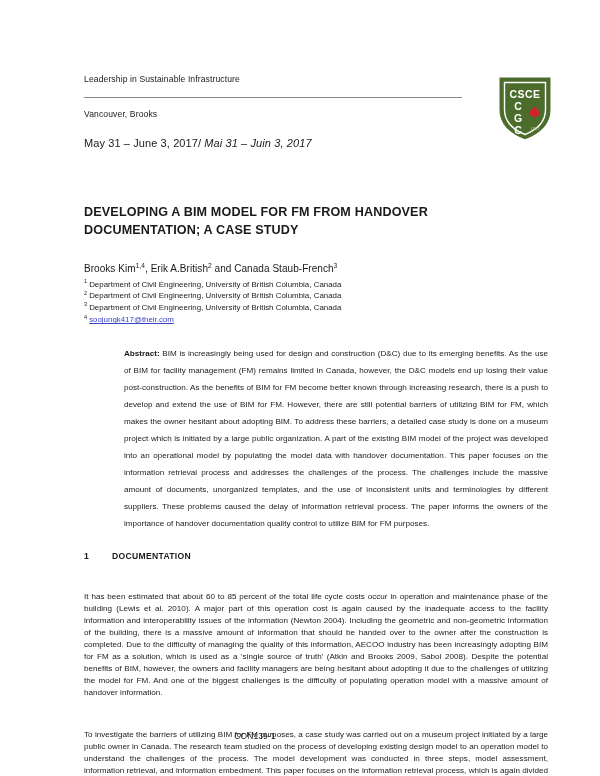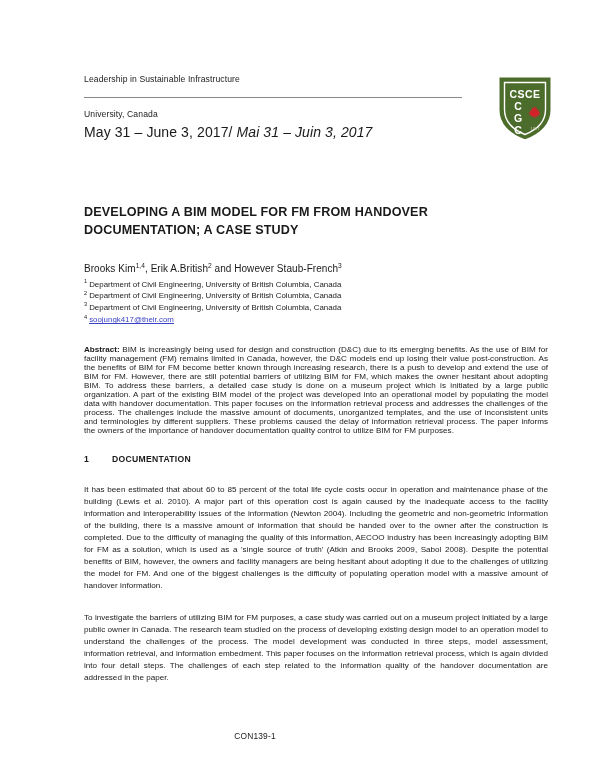--- a/index.html
+++ b/index.html
@@ -57,24 +57,24 @@
     border-top: 1px solid #8a8a8a;
     margin-top: 11px;
     margin-bottom: 9px;
   }
   .mast-line-3 {
     font-size: 8.6px;
     line-height: 14px;
     letter-spacing: 0.1px;
   }
   .mast-line-4 {
-    font-size: 14px;
-    line-height: 14px;
-    letter-spacing: 0.1px;
-    margin-top: 4px;
+    font-size: 11px;
+    line-height: 14px;
+    letter-spacing: 0.1px;
+    margin-top: 15px;
   }
   .mast-line-4 .ital {
     font-style: italic;
   }
 
   
   .logo {
     position: absolute;
     right: -8px;
     top: 0px;
@@ -132,44 +132,45 @@
   }
   .email-link {
     color: #3b43c8;
     text-decoration: underline;
   }
 
   
   .abstract {
     margin-top: 19px;
     font-size: 8.1px;
-    line-height: 9px;
+    line-height: 17px;
     text-align: justify;
     letter-spacing: 0.01px;
+    margin-left: 40px;
   }
   .abstract b {
     font-weight: bold;
   }
 
   
   .section-head {
     margin-top: 19px;
     font-size: 8.6px;
     font-weight: bold;
     letter-spacing: 0.3px;
     display: flex;
   }
   .section-num {
     width: 28px;
     flex: none;
   }
 
   
   .para {
-    margin-top: 20px;
+    margin-top: 30px;
     font-size: 8.1px;
     line-height: 12.05px;
     text-align: justify;
     letter-spacing: 0.01px;
   }
 
   
   .footer {
     position: absolute;
     left: 0;
@@ -184,21 +185,21 @@
 </head>
 <body>
 
 <div class="page">
   <div class="content">
 
     <div class="masthead">
       <div class="masthead-lines">
         <div class="mast-line-1">Leadership in Sustainable Infrastructure</div>
         <div class="mast-rule"></div>
-        <div class="mast-line-3">University, Canada</div>
+        <div class="mast-line-3">Vancouver, Brooks</div>
         <div class="mast-line-4"><span>May 31 – June 3, 2017/ </span><span class="ital">Mai 31 – Juin 3, 2017</span></div>
       </div>
 
       <div class="logo">
         <svg width="62" height="72" viewBox="0 0 62 72" xmlns="http://www.w3.org/2000/svg">
           <path d="M4 4 L58 4 L58 38 C58 52 48 63 31 69 C14 63 4 52 4 38 Z" fill="#4c6c2c" stroke="#ffffff" stroke-width="3"></path>
           <path d="M10.5 10.5 L51.5 10.5 L51.5 37.5 C51.5 49 43.5 57.5 31 62.5 C18.5 57.5 10.5 49 10.5 37.5 Z" fill="none" stroke="#ffffff" stroke-width="1.4"></path>
           <text x="31" y="25.5" text-anchor="middle" fill="#ffffff" font-family="Liberation Sans, sans-serif" font-size="10.5" font-weight="bold" letter-spacing="0.4">CSCE</text>
           <text x="24" y="38" text-anchor="middle" fill="#ffffff" font-family="Liberation Sans, sans-serif" font-size="10.5" font-weight="bold">C</text>
           <text x="24" y="50" text-anchor="middle" fill="#ffffff" font-family="Liberation Sans, sans-serif" font-size="10.5" font-weight="bold">G</text>
@@ -206,21 +207,21 @@
             <path d="M0,-130 L14,-96 L44,-112 L34,-70 L66,-74 L52,-44 L96,-52 L76,-20 L116,-12 L80,14 L110,40 L60,44 L68,78 L24,58 L16,96 L4,74 L0,130 L-4,74 L-16,96 L-24,58 L-68,78 L-60,44 L-110,40 L-80,14 L-116,-12 L-76,-20 L-96,-52 L-52,-44 L-66,-74 L-34,-70 L-44,-112 L-14,-96 Z" fill="#d3232a"></path>
           </g>
           <text x="24" y="62" text-anchor="middle" fill="#ffffff" font-family="Liberation Sans, sans-serif" font-size="10.5" font-weight="bold">C</text>
           <text x="41" y="58" text-anchor="middle" fill="#c9c9a8" font-family="Liberation Sans, sans-serif" font-size="4">1887</text>
         </svg>
       </div>
     </div>
 
     <h1 class="title">DEVELOPING A BIM MODEL FOR FM FROM HANDOVER DOCUMENTATION; A CASE STUDY</h1>
 
-    <div class="authors"><span>Brooks Kim</span><sup>1,4</sup><span>, </span><span>Erik A.British</span><sup>2</sup><span> and </span><span>However Staub-French</span><sup>3</sup></div>
+    <div class="authors"><span>Brooks Kim</span><sup>1,4</sup><span>, </span><span>Erik A.British</span><sup>2</sup><span> and </span><span>Canada Staub-French</span><sup>3</sup></div>
 
     <div class="affils">
       <div class="affil"><sup>1</sup><span>Department of Civil Engineering, University of British Columbia, Canada</span></div>
       <div class="affil"><sup>2</sup><span>Department of Civil Engineering, University of British Columbia, Canada</span></div>
       <div class="affil"><sup>3</sup><span>Department of Civil Engineering, University of British Columbia, Canada</span></div>
       <div class="email-line"><sup>4</sup><a class="email-link" href="#">soojungk417@their.com</a></div>
     </div>
 
     <p class="abstract"><b>Abstract:</b><span> BIM is increasingly being used for design and construction (D&amp;C) due to its emerging benefits. As the use of BIM for facility management (FM) remains limited in Canada, however, the D&amp;C models end up losing their value post-construction. As the benefits of BIM for FM become better known through increasing research, there is a push to develop and extend the use of BIM for FM. However, there are still potential barriers of utilizing BIM for FM, which makes the owner hesitant about adopting BIM. To address these barriers, a detailed case study is done on a museum project which is initiated by a large public organization. A part of the existing BIM model of the project was developed into an operational model by populating the model data with handover documentation. This paper focuses on the information retrieval process and addresses the challenges of the process. The challenges include the massive amount of documents, unorganized templates, and the use of inconsistent units and terminologies by different suppliers. These problems caused the delay of information retrieval process. The paper informs the owners of the importance of handover documentation quality control to utilize BIM for FM purposes.</span></p>
 

